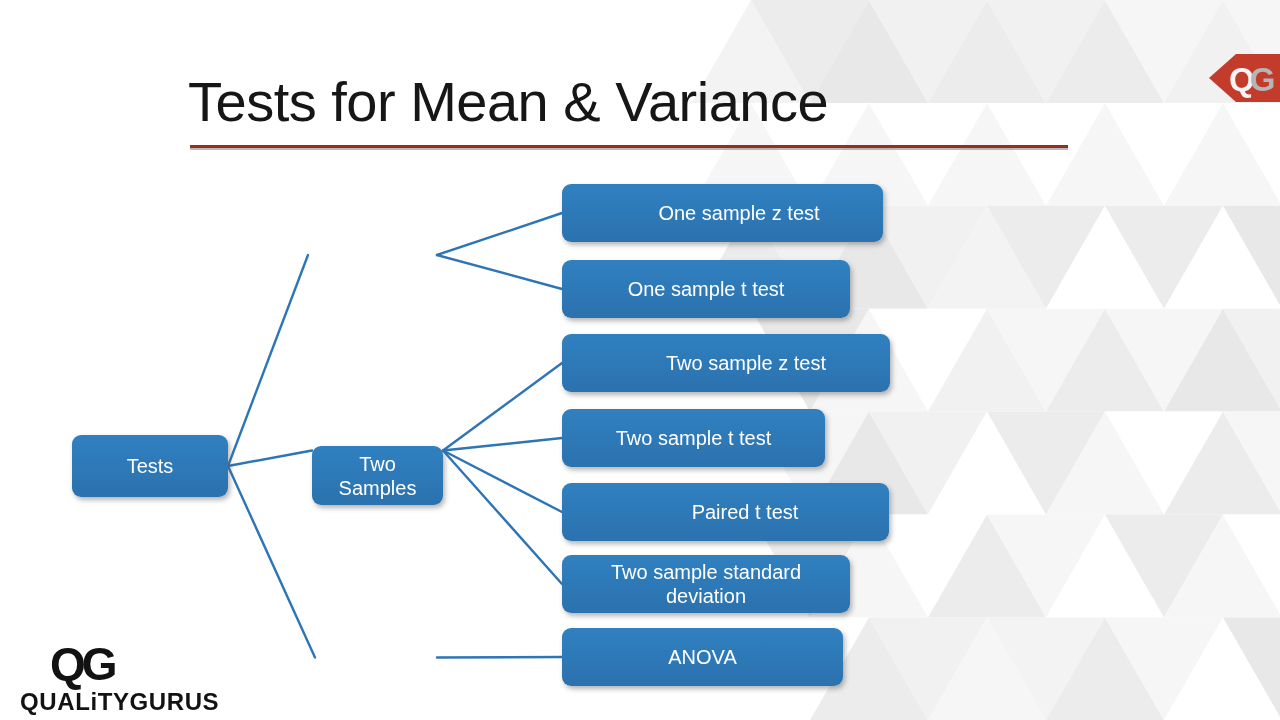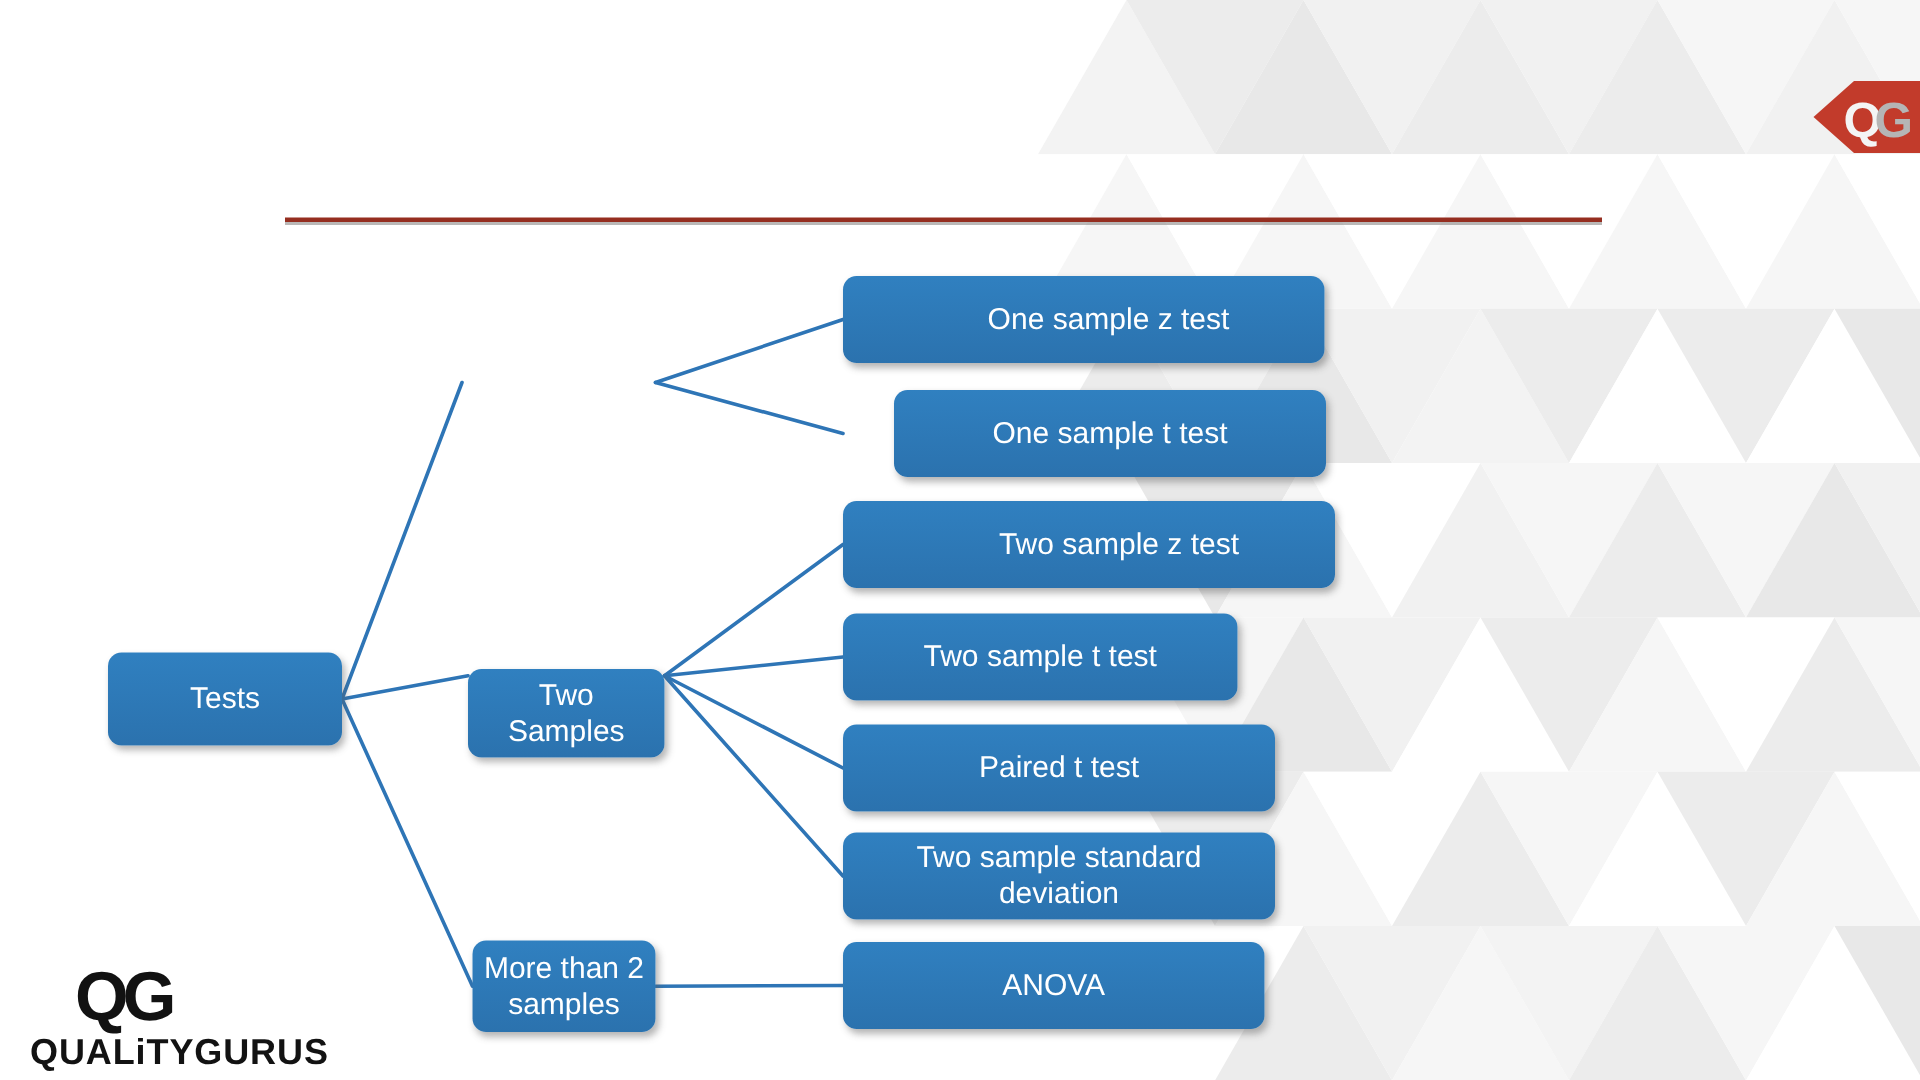--- a/index.html
+++ b/index.html
@@ -23,21 +23,21 @@
     color:#ffffff;text-align:center;border-radius:9px;
     font-size:20px;line-height:1.2;white-space:pre-line;
     background:linear-gradient(#3080c0,#2b72ae);
     box-shadow:2px 3px 5px rgba(90,90,90,.45);
   }
   .n-root{left:72px;top:435px;width:156px;height:62px;}
   .n-b0{left:308px;top:225px;width:129px;height:60px;}
   .n-b1{left:312px;top:421px;width:131px;height:59px;}
   .n-b2{left:315px;top:627px;width:122px;height:61px;}
   .n-l0{left:562px;top:184px;width:288px;height:58px;padding-left:33px;}
-  .n-l1{left:596px;top:260px;width:288px;height:58px;}
+  .n-l1{left:562px;top:260px;width:288px;height:58px;}
   .n-l2{left:562px;top:334px;width:288px;height:58px;}
   .n-l3{left:562px;top:409px;width:263px;height:58px;}
   .n-l4{left:562px;top:483px;width:288px;height:58px;}
   .n-l5{left:562px;top:555px;width:288px;height:58px;}
   .n-l6{left:562px;top:628px;width:281px;height:58px;}
   .corner-logo{position:absolute;left:1206px;top:51px;width:86px;height:54px;}
   .footer-qg{
     position:absolute;left:50px;top:641px;margin:0;
     font-size:46px;font-weight:800;letter-spacing:-4px;color:#121212;line-height:1;
   }
@@ -257,34 +257,33 @@
       <line x1="228" y1="466" x2="315" y2="657.5" stroke="#2e75b6" stroke-width="2.4" stroke-linecap="round"></line>
       <line x1="437" y1="255" x2="562" y2="213" stroke="#2e75b6" stroke-width="2.4" stroke-linecap="round"></line>
       <line x1="437" y1="255" x2="562" y2="289" stroke="#2e75b6" stroke-width="2.4" stroke-linecap="round"></line>
       <line x1="443" y1="450.5" x2="562" y2="363" stroke="#2e75b6" stroke-width="2.4" stroke-linecap="round"></line>
       <line x1="443" y1="450.5" x2="562" y2="438" stroke="#2e75b6" stroke-width="2.4" stroke-linecap="round"></line>
       <line x1="443" y1="450.5" x2="562" y2="512" stroke="#2e75b6" stroke-width="2.4" stroke-linecap="round"></line>
       <line x1="443" y1="450.5" x2="562" y2="584" stroke="#2e75b6" stroke-width="2.4" stroke-linecap="round"></line>
       <line x1="437" y1="657.5" x2="562" y2="657" stroke="#2e75b6" stroke-width="2.4" stroke-linecap="round"></line>
     </svg>
 
+  <h1 class="title" style="color: rgb(22, 22, 22);">Tests for Mean &amp; Variance</h1>
   <div class="rule" style="background: rgb(149, 46, 32);"></div>
 
   <div class="node n-root" style="background: linear-gradient(rgb(48, 128, 192), rgb(43, 114, 174));">Tests</div>
 
   <div class="node n-b1" style="background: linear-gradient(rgb(48, 128, 192), rgb(43, 114, 174)); margin-top: 25px;">Two
 Samples</div>
-  <div class="node n-b2" style="background: linear-gradient(rgb(48, 128, 192), rgb(43, 114, 174));">More than 2
-samples</div>
 
   <div class="node n-l0" style="background: linear-gradient(rgb(48, 128, 192), rgb(43, 114, 174));">One sample z test</div>
   <div class="node n-l1" style="background: linear-gradient(rgb(48, 128, 192), rgb(43, 114, 174));">One sample t test</div>
   <div class="node n-l2" style="background: linear-gradient(rgb(48, 128, 192), rgb(43, 114, 174)); padding-left: 40px;">Two sample z test</div>
   <div class="node n-l3" style="background: linear-gradient(rgb(48, 128, 192), rgb(43, 114, 174));">Two sample t test</div>
-  <div class="node n-l4" style="background: linear-gradient(rgb(48, 128, 192), rgb(43, 114, 174));">Paired t test</div>
+  <div class="node n-l4" style="background: linear-gradient(rgb(48, 128, 192), rgb(43, 114, 174)); padding-left: 39px;">Paired t test</div>
   <div class="node n-l5" style="background: linear-gradient(rgb(48, 128, 192), rgb(43, 114, 174));">Two sample standard
 deviation</div>
   <div class="node n-l6" style="background: linear-gradient(rgb(48, 128, 192), rgb(43, 114, 174));">ANOVA</div>
 
   <svg class="corner-logo" viewBox="0 0 86 54">
     <polygon id="corner-poly" points="3,27 30,3 86,3 86,51 30,51" fill="#c23b2b"></polygon>
     <text x="23" y="40" font-family="Liberation Sans, sans-serif" font-size="33" font-weight="bold">
       <tspan fill="#f4f4f4">Q</tspan><tspan dx="-5" fill="#b5b5b5">G</tspan>
     </text>
   </svg>

